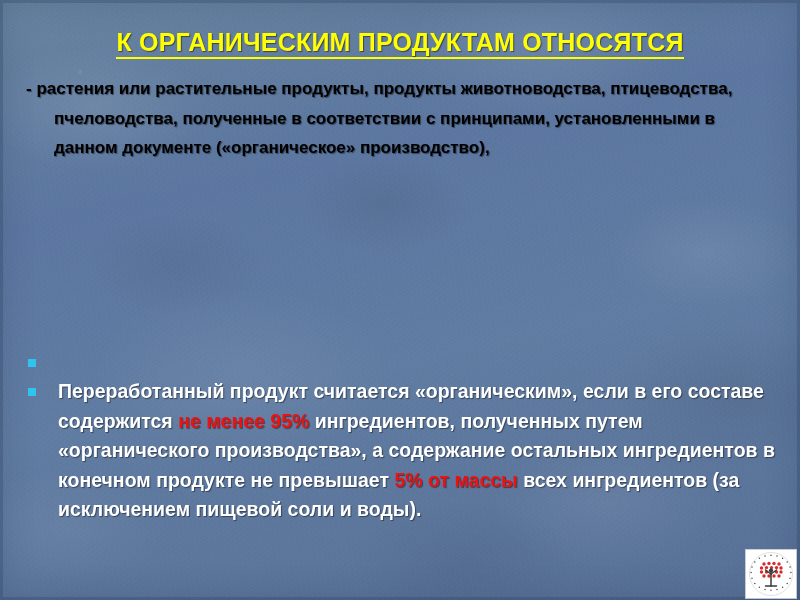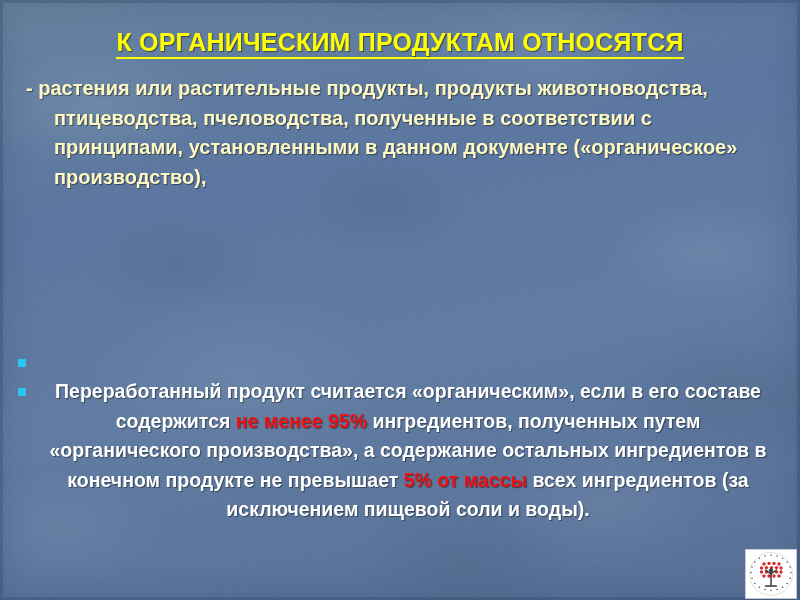--- a/index.html
+++ b/index.html
@@ -64,36 +64,35 @@
     color:#ffff00;
     letter-spacing:.2px;
     text-shadow:1px 1px 1px rgba(0,0,0,.45);
     white-space:nowrap;
   }
   #title .u { border-bottom:2px solid #ffff00; padding-bottom:1px; }
 
   
   #dash-block {
     position:absolute; left:26px; top:74px; width:748px;
-    font-size:20px; font-weight:bold; color:#fef9c3;
+    font-size:17px; font-weight:bold; color:#000000;
     line-height:29.5px;
     text-shadow:1px 1px 1px rgba(0,0,0,.45);
   }
   .dash-para {
     padding-left:28px;
     text-indent:-28px;
   }
 
   
   #bullet-block {
-    position:absolute; left:16px; top:352px; width:752px;
+    position:absolute; left:26px; top:352px; width:752px;
     font-size:19.5px; font-weight:bold; color:#ffffff;
     line-height:29.5px;
     text-shadow:1px 1px 1px rgba(0,0,0,.45);
-    text-align:center;
   }
   .bullet-row { position:relative; padding-left:32px; min-height:29.5px; }
   .bullet-row > .sq {
     position:absolute; left:2px; top:11px;
     width:8px; height:8px;
     background:#2fc4ef;
   }
   .bullet-row.empty { height:25px; min-height:25px; }
   .bullet-row.empty > .sq { top:7px; }
 

